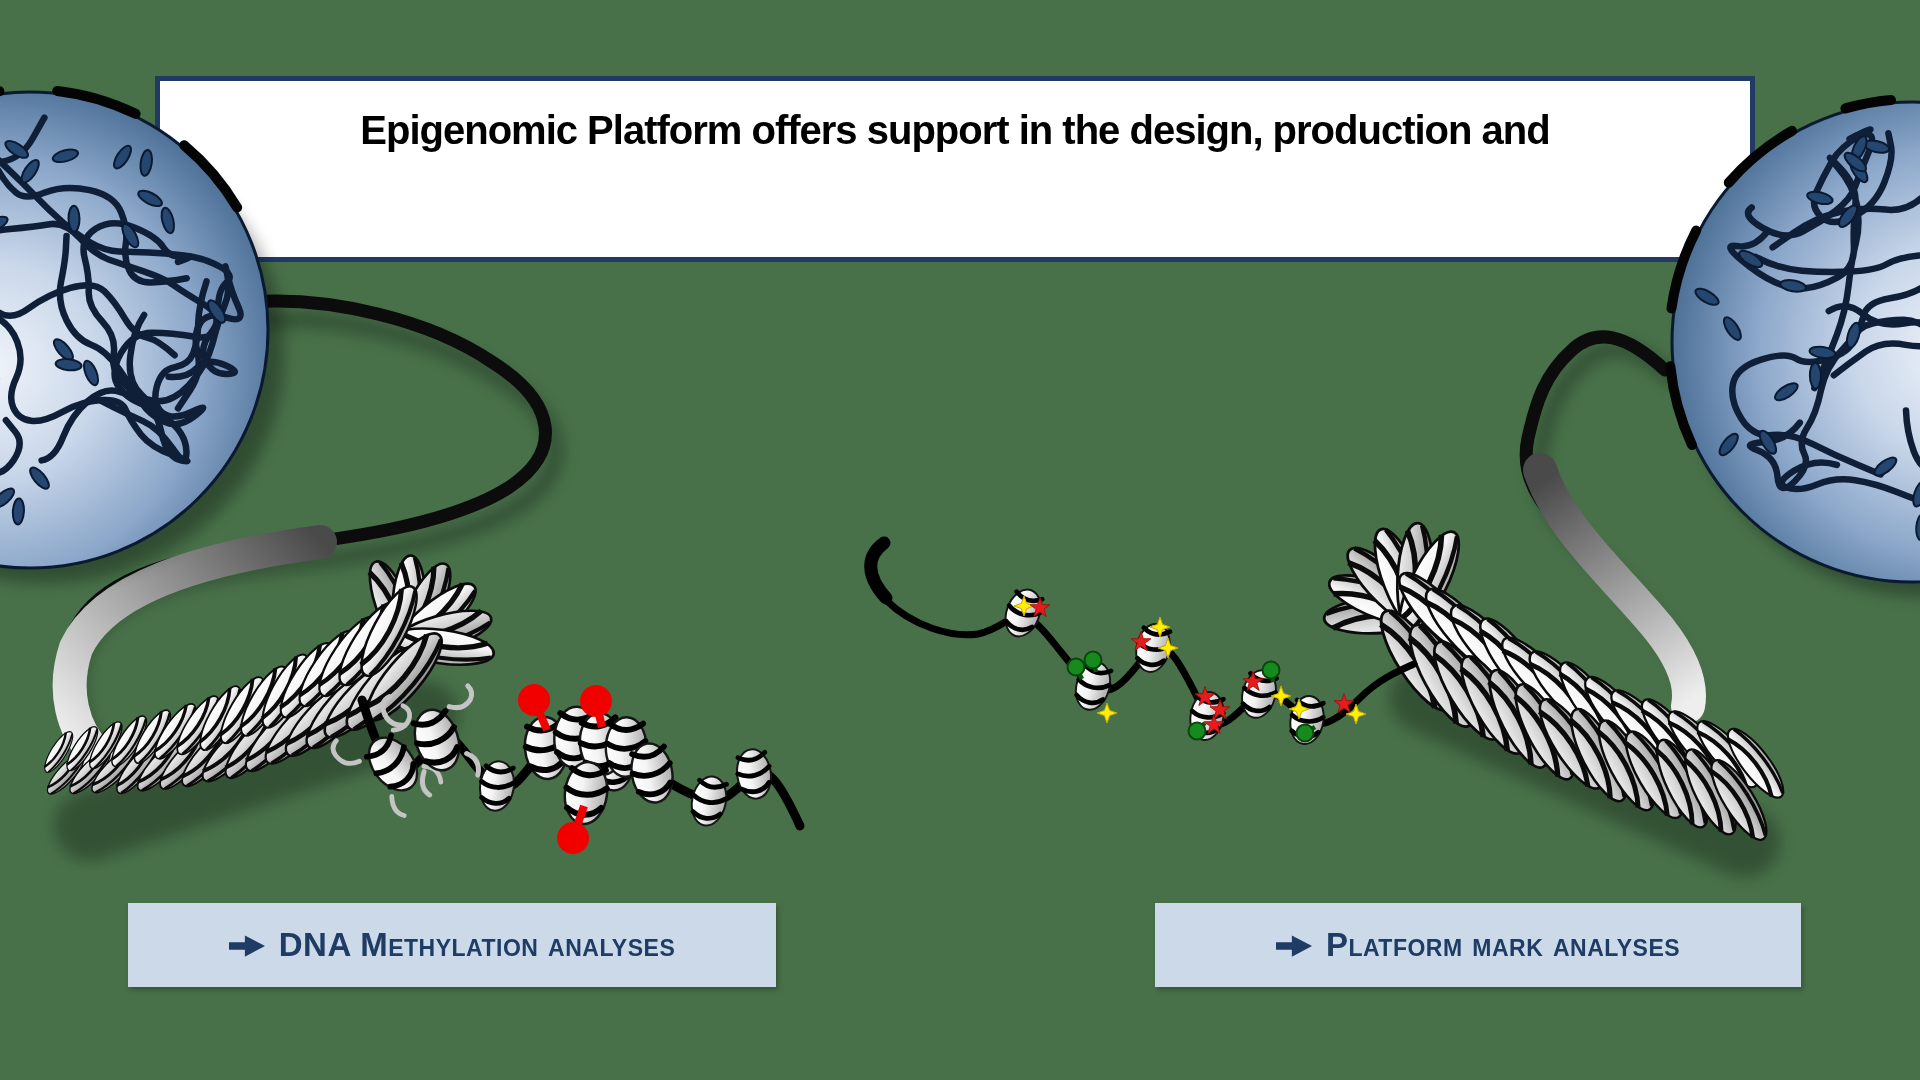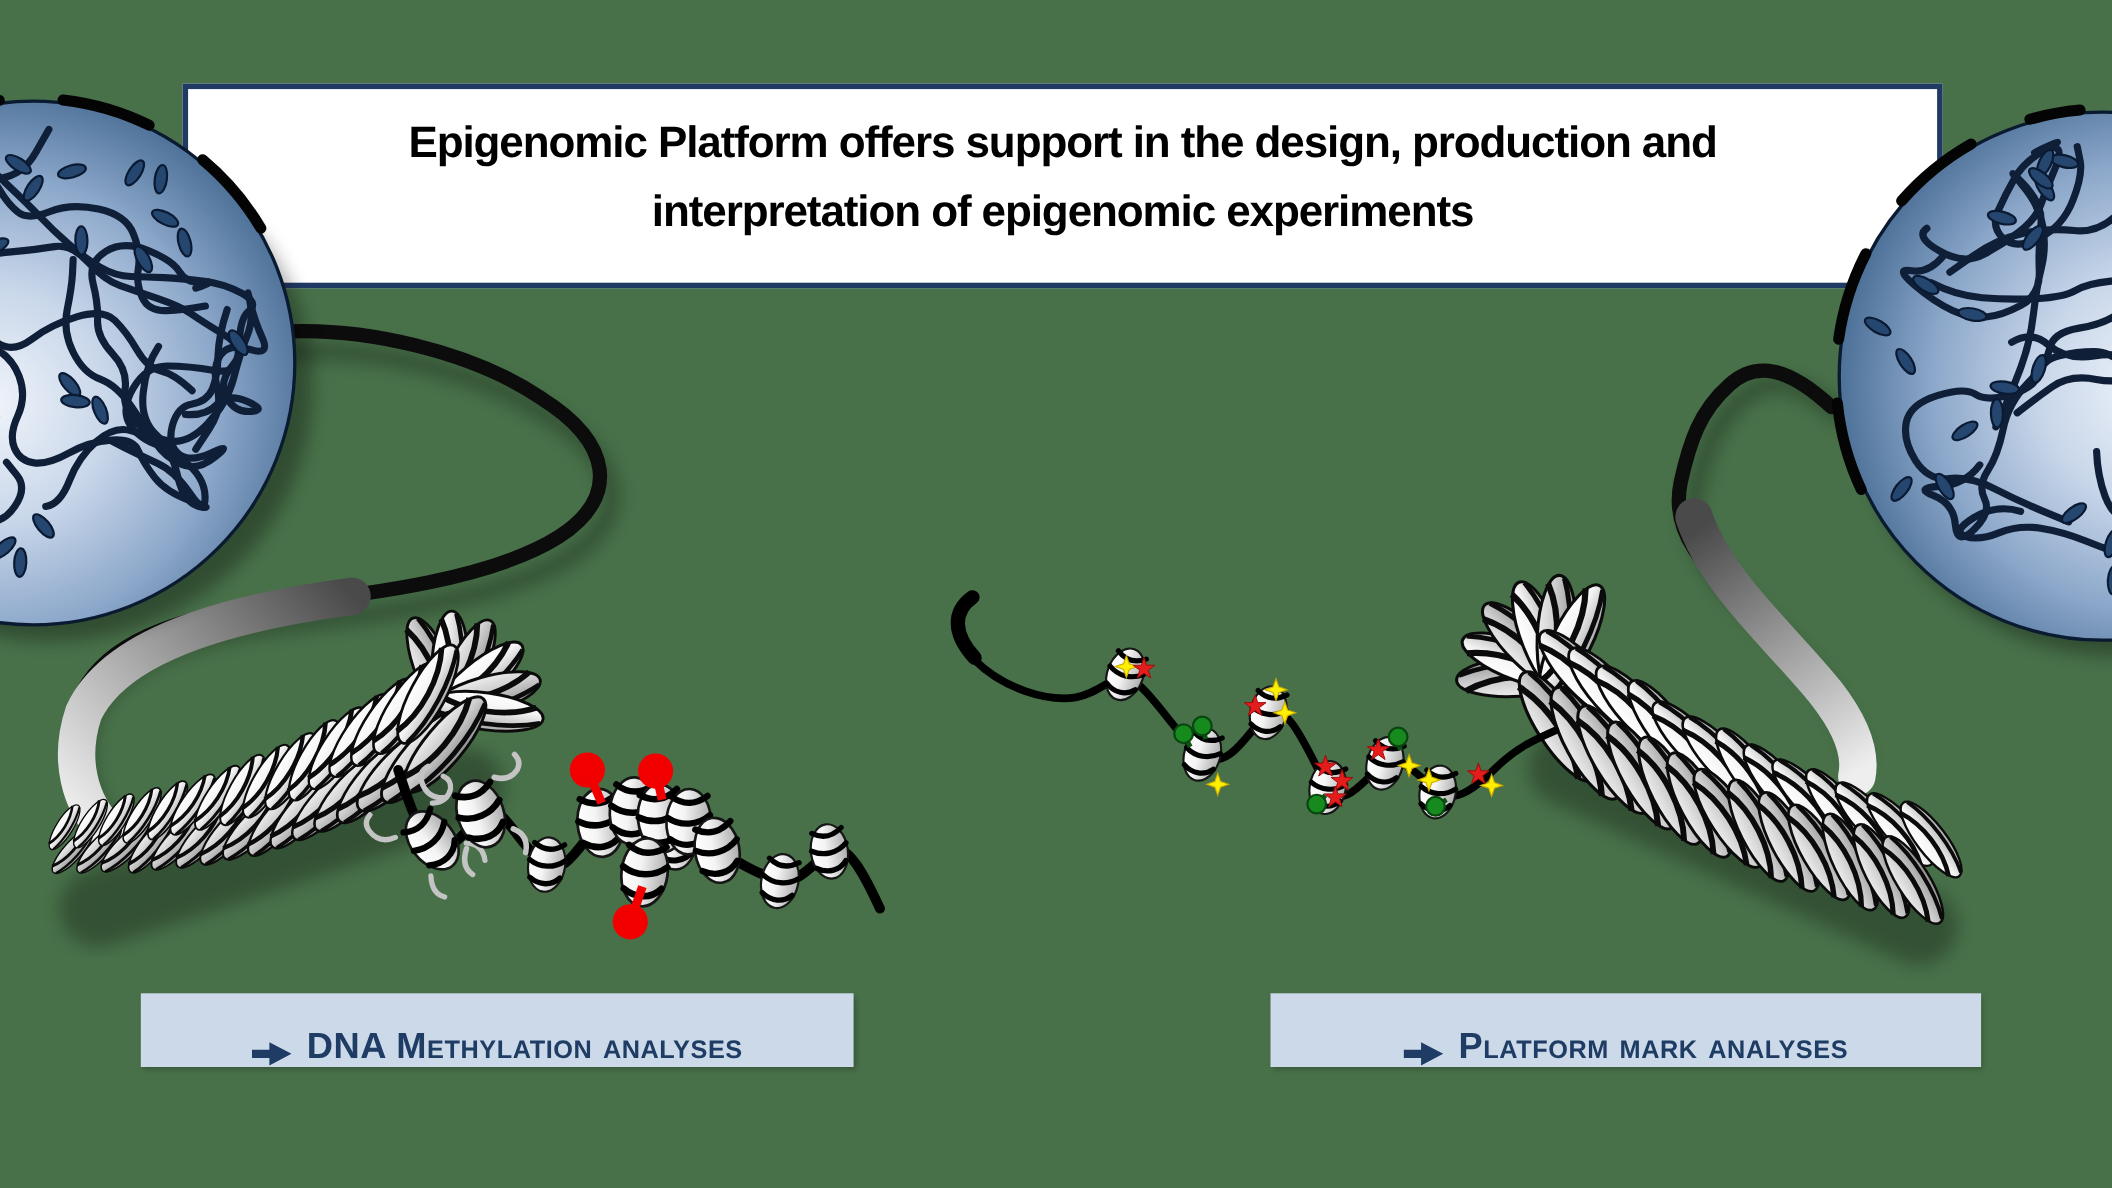--- a/index.html
+++ b/index.html
@@ -2,51 +2,50 @@
 <html><head>
 <meta charset="utf-8">
 <style>
   html,body{margin:0;padding:0;}
   body{
     width:1920px;height:1080px;overflow:hidden;position:relative;
     background:#487149;
     font-family:"Liberation Sans", sans-serif;
   }
   .banner{
-    position:absolute;left:166px;top:76px;width:1600px;height:186px;
+    position:absolute;left:155px;top:76px;width:1600px;height:186px;
     box-sizing:border-box;background:#ffffff;border:5px solid #203a64;
     z-index:1;text-align:center;padding-top:18px;
   }
   .banner .t1,.banner .t2{
     font-weight:bold;font-size:40px;line-height:62px;color:#000;
     letter-spacing:-1px;white-space:nowrap;
   }
   .art{
     position:absolute;left:0;top:0;width:1920px;height:1080px;z-index:2;
     pointer-events:none;
   }
   .label-box{
-    position:absolute;top:903px;height:67px;background:#ccd9e9;z-index:3;
-    display:flex;align-items:flex-end;justify-content:center;gap:14px;
+    position:absolute;top:903px;height:84px;background:#ccd9e9;z-index:3;
+    display:flex;align-items:center;justify-content:center;gap:14px;
     color:#1e3c64;box-shadow:2px 3px 5px rgba(0,0,0,0.25);
   }
   .label-box.lb-left{left:128px;width:648px;}
   .label-box.lb-right{left:1155px;width:646px;}
   .label-text{
     font-weight:bold;font-size:33px;font-variant:small-caps;
     letter-spacing:0.5px;white-space:nowrap;
   }
   .arrow{width:36px;height:26px;fill:#1e3c64;flex:0 0 auto;}
 </style>
 </head>
 <body>
 
 <div class="banner">
   <div class="t1">Epigenomic Platform offers support in the design, production and</div>
-  <div class="t2">interpretation of epigenomic experiments</div>
 </div>
 
 <svg class="art" viewBox="0 0 1920 1080" xmlns="http://www.w3.org/2000/svg">
   <defs>
     <radialGradient id="sphL" cx="42%" cy="58%" r="80%">
       <stop offset="0%" stop-color="#f0f4fa"></stop>
         <stop offset="28%" stop-color="#c9d7ea"></stop>
       <stop offset="55%" stop-color="#8aa6c9"></stop>
         <stop offset="82%" stop-color="#3f648c"></stop>
       <stop offset="100%" stop-color="#17304f"></stop>

